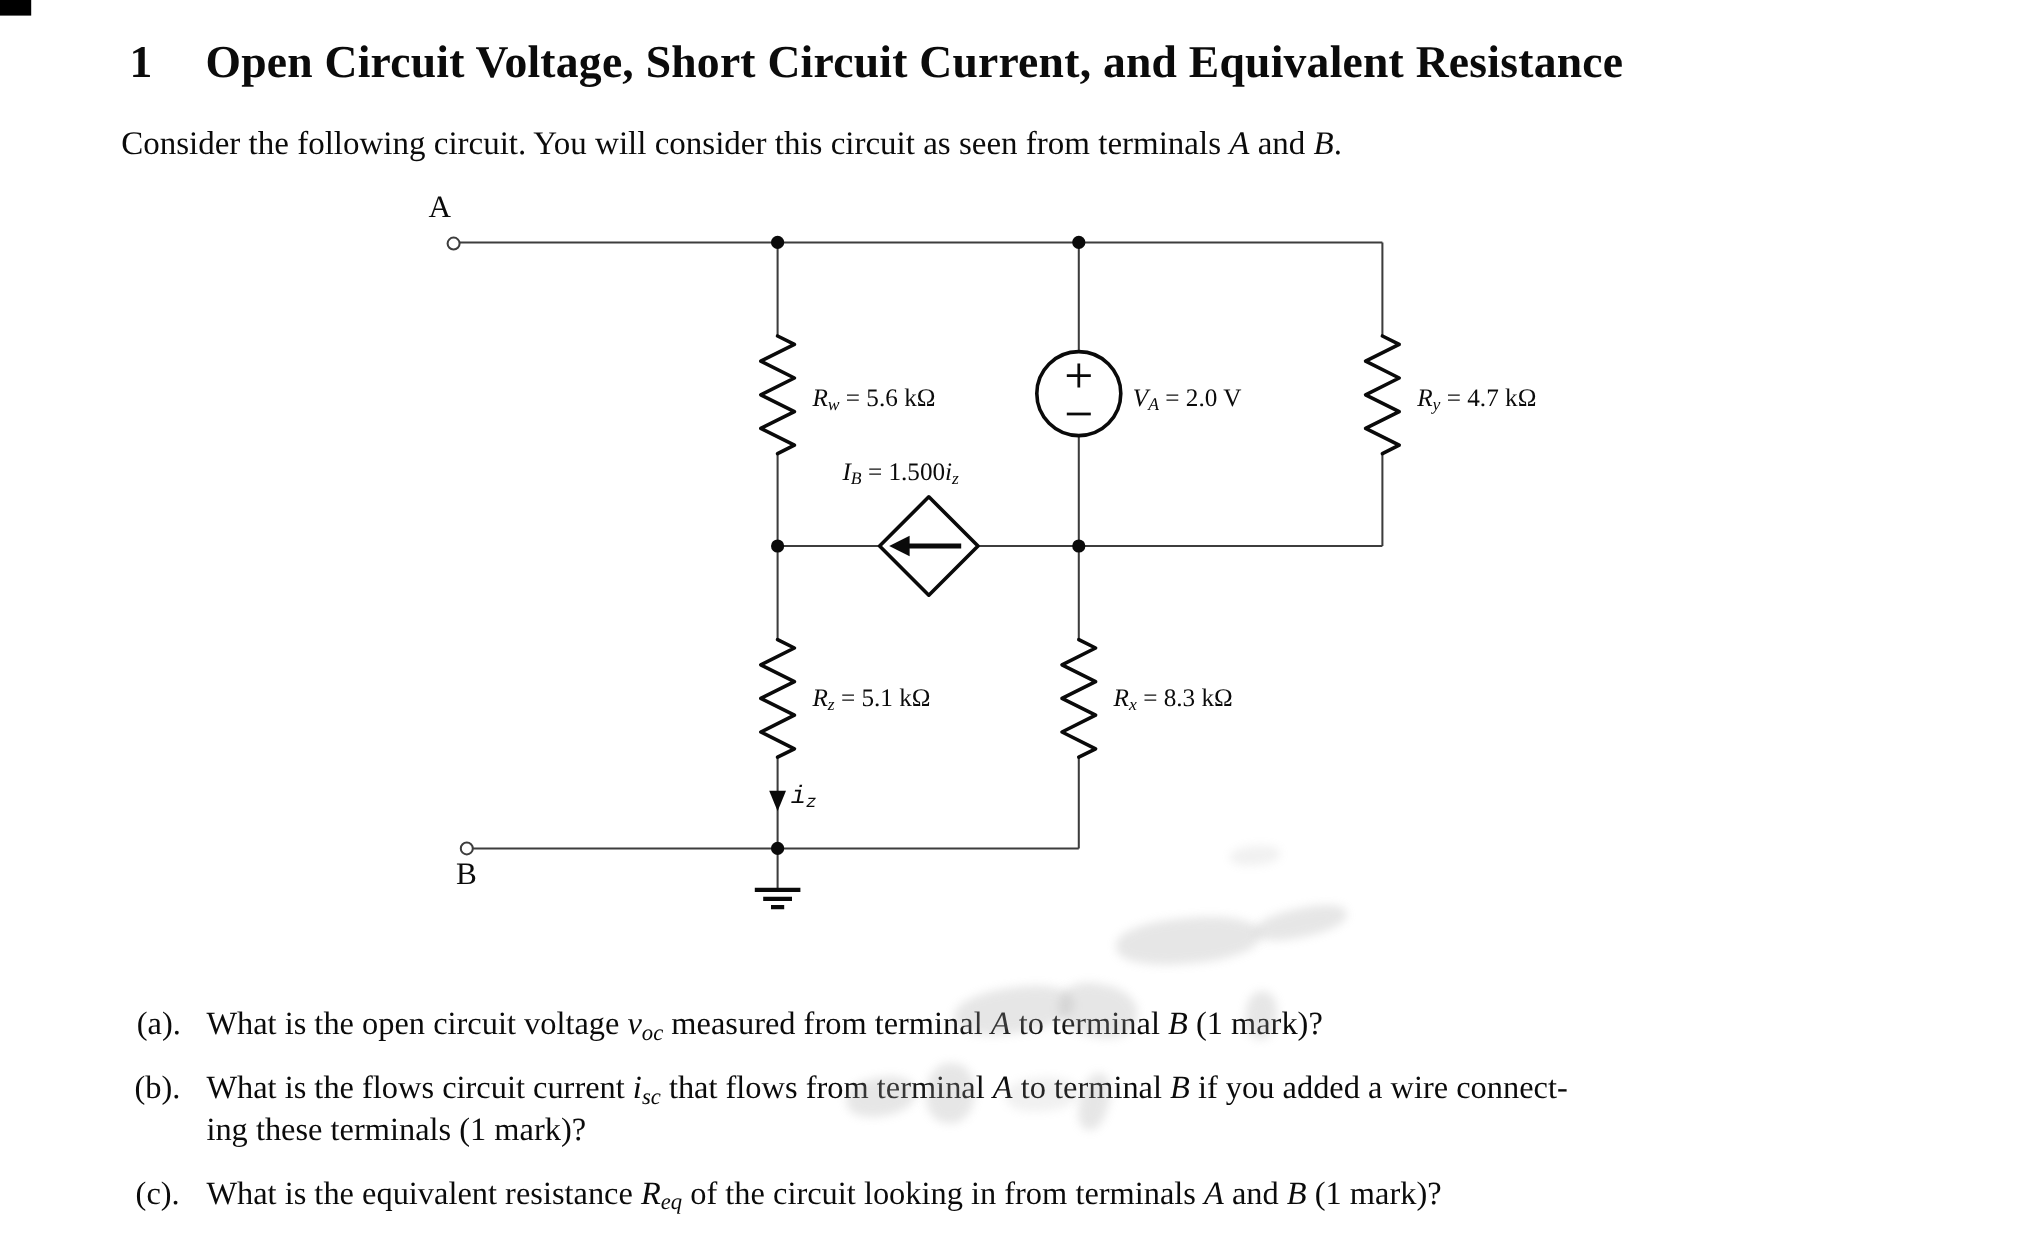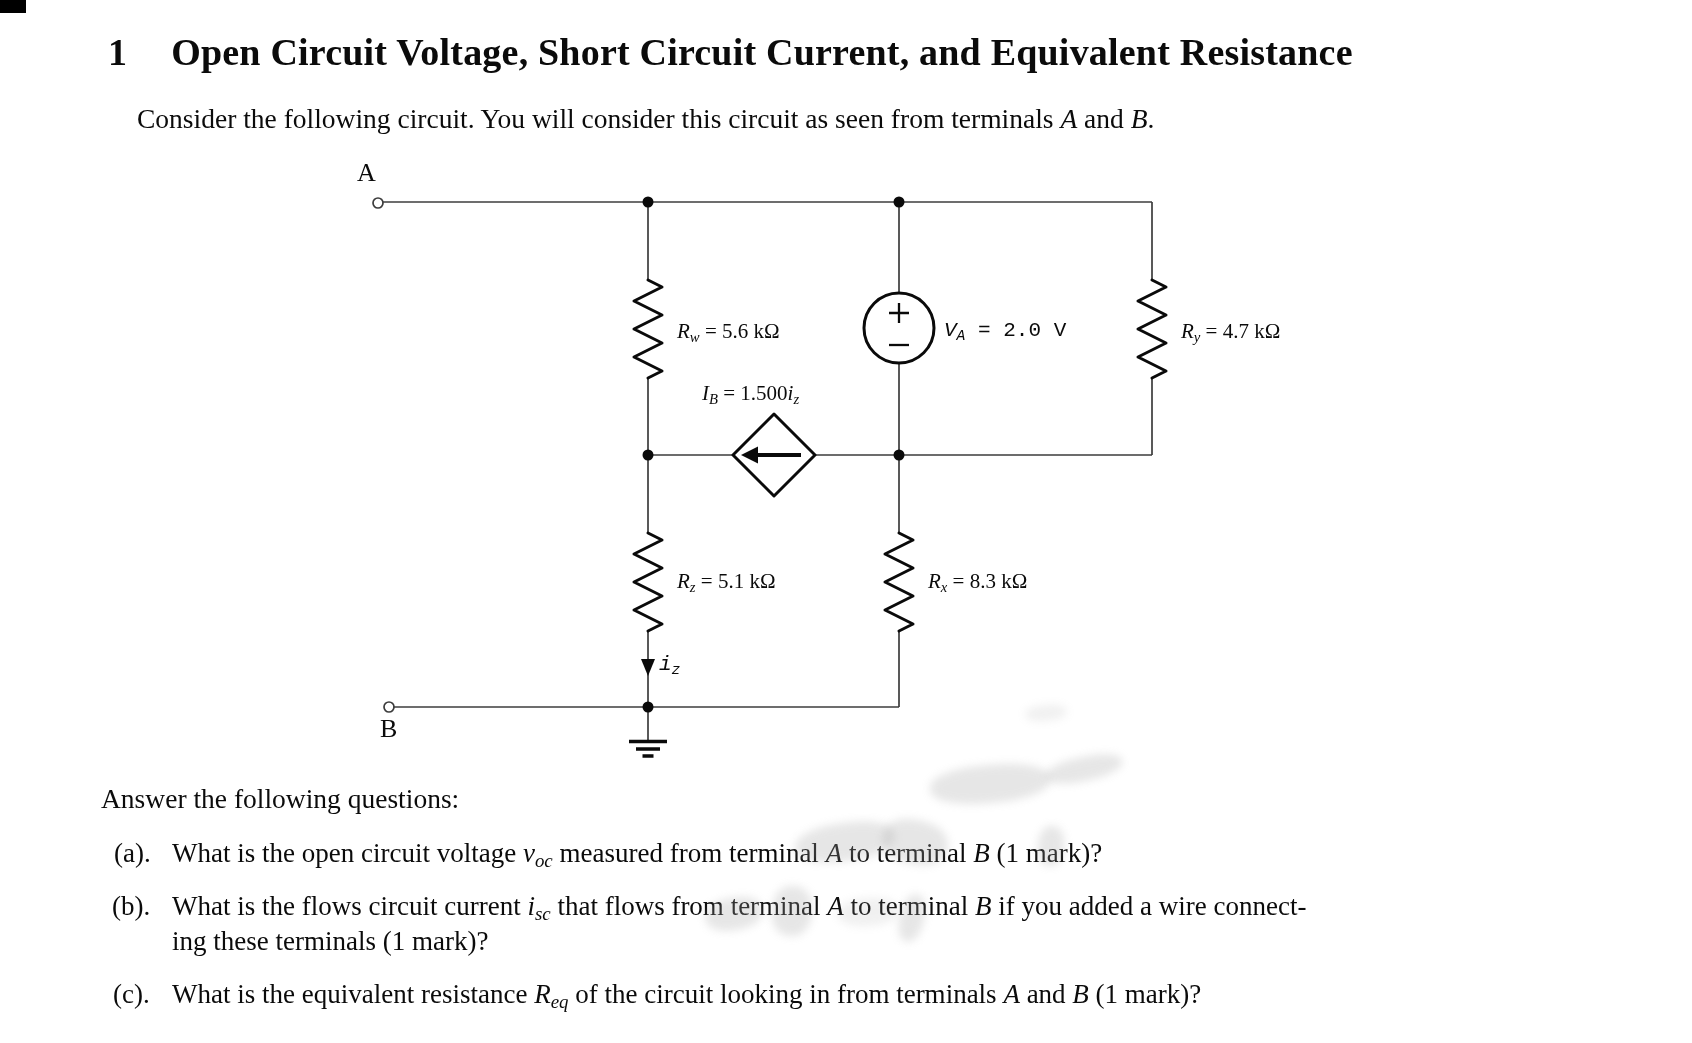--- a/index.html
+++ b/index.html
@@ -44,21 +44,21 @@
 
 <div class="page">
 
   <div class="abs corner-mark" style="left:0;top:0;width:26px;height:13px;"></div>
 
   <div class="abs title-row" style="left:108px;top:30px;">
     <span>1</span>
     <span>Open Circuit Voltage, Short Circuit Current, and Equivalent Resistance</span>
   </div>
 
-  <div class="abs intro nowrap" style="left:101px;top:103px;margin-left:36px;"><span class="seg-u">Consider the following circuit. You will consider this circuit as seen from terminals </span><span class="seg-i">A</span><span class="seg-u"> and </span><span class="seg-i">B</span><span class="seg-u">.</span></div>
+  <div class="abs intro nowrap" style="left:101px;top:103px;"><span class="seg-u">Consider the following circuit. You will consider this circuit as seen from terminals </span><span class="seg-i">A</span><span class="seg-u"> and </span><span class="seg-i">B</span><span class="seg-u">.</span></div>
 
   <svg class="abs" style="left:0;top:0;" width="1692" height="1043" viewBox="0 0 1692 1043">
 
     <path class="wire" d="M 378 202 H 1152"></path>
 
     <path class="wire" d="M 1152 202 V 280 M 1152 378 V 455"></path>
     <path class="comp" d="M 1152 280 l 14 7 l -28 14 l 28 14 l -28 14 l 28 14 l -28 14 l 28 14 l -14 7"></path>
 
     <path class="wire" d="M 648 202 V 280 M 648 378 V 455"></path>
     <path class="comp" d="M 648 280 l 14 7 l -28 14 l 28 14 l -28 14 l 28 14 l -28 14 l 28 14 l -14 7"></path>
@@ -93,28 +93,27 @@
     <circle class="dot" cx="648" cy="707" r="5.5"></circle>
 
     <circle class="term" cx="378" cy="203" r="5"></circle>
     <circle class="term" cx="389" cy="707" r="5"></circle>
   </svg>
 
   <div class="abs tlabel" style="left:357px;top:158px;">A</div>
   <div class="abs tlabel" style="left:380px;top:714px;">B</div>
 
   <div class="abs clabel" style="left:677px;top:316px;"><span class="seg-i">R</span><span class="seg-s">w</span><span class="seg-u"> = 5.6 kΩ</span></div>
-  <div class="abs clabel" style="left:944px;top:316px;font-family:Liberation Mono, monospace;"><span class="seg-i">V</span><span class="seg-s">A</span><span class="seg-u"> = 2.0 V</span></div>
+  <div class="abs clabel" style="left:944px;top:316px;"><span class="seg-i">V</span><span class="seg-s">A</span><span class="seg-u"> = 2.0 V</span></div>
   <div class="abs clabel" style="left:1181px;top:316px;"><span class="seg-i">R</span><span class="seg-s">y</span><span class="seg-u"> = 4.7 kΩ</span></div>
   <div class="abs clabel" style="left:702px;top:378px;"><span class="seg-i">I</span><span class="seg-s">B</span><span class="seg-u"> = 1.500</span><span class="seg-i">i</span><span class="seg-s">z</span></div>
   <div class="abs clabel" style="left:677px;top:566px;text-align:right;"><span class="seg-i">R</span><span class="seg-s">z</span><span class="seg-u"> = 5.1 kΩ</span></div>
   <div class="abs clabel" style="left:928px;top:566px;"><span class="seg-i">R</span><span class="seg-s">x</span><span class="seg-u"> = 8.3 kΩ</span></div>
   <div class="abs clabel" style="left:659px;top:650px;font-family:Liberation Mono, monospace;"><span class="seg-i">i</span><span class="seg-s">z</span></div>
 
-  <div class="abs qheading" style="left:101px;top:783px;">Answer the following questions:</div>
 
   <div>
     <div class="abs qmarker" style="left:114px;top:838px;">(a).</div>
     <div class="abs qline" style="left:172px;top:838px;"><span class="seg-u">What is the open circuit voltage </span><span class="seg-i">v</span><span class="seg-s">oc</span><span class="seg-u"> measured from terminal </span><span class="seg-i">A</span><span class="seg-u"> to terminal </span><span class="seg-i">B</span><span class="seg-u"> (</span><span class="seg-b">1 mark</span><span class="seg-u">)?</span></div>
   </div>
 
   <div>
     <div class="abs qmarker" style="left:112px;top:891px;">(b).</div>
     <div class="abs qline" style="left:172px;top:891px;"><span class="seg-u">What is the flows circuit current </span><span class="seg-i">i</span><span class="seg-s">sc</span><span class="seg-u"> that flows from terminal </span><span class="seg-i">A</span><span class="seg-u"> to terminal </span><span class="seg-i">B</span><span class="seg-u"> if you added a wire connect-</span></div>
     <div class="abs qline" style="left:172px;top:926px;"><span class="seg-u">ing these terminals (</span><span class="seg-b">1 mark</span><span class="seg-u">)?</span></div>

